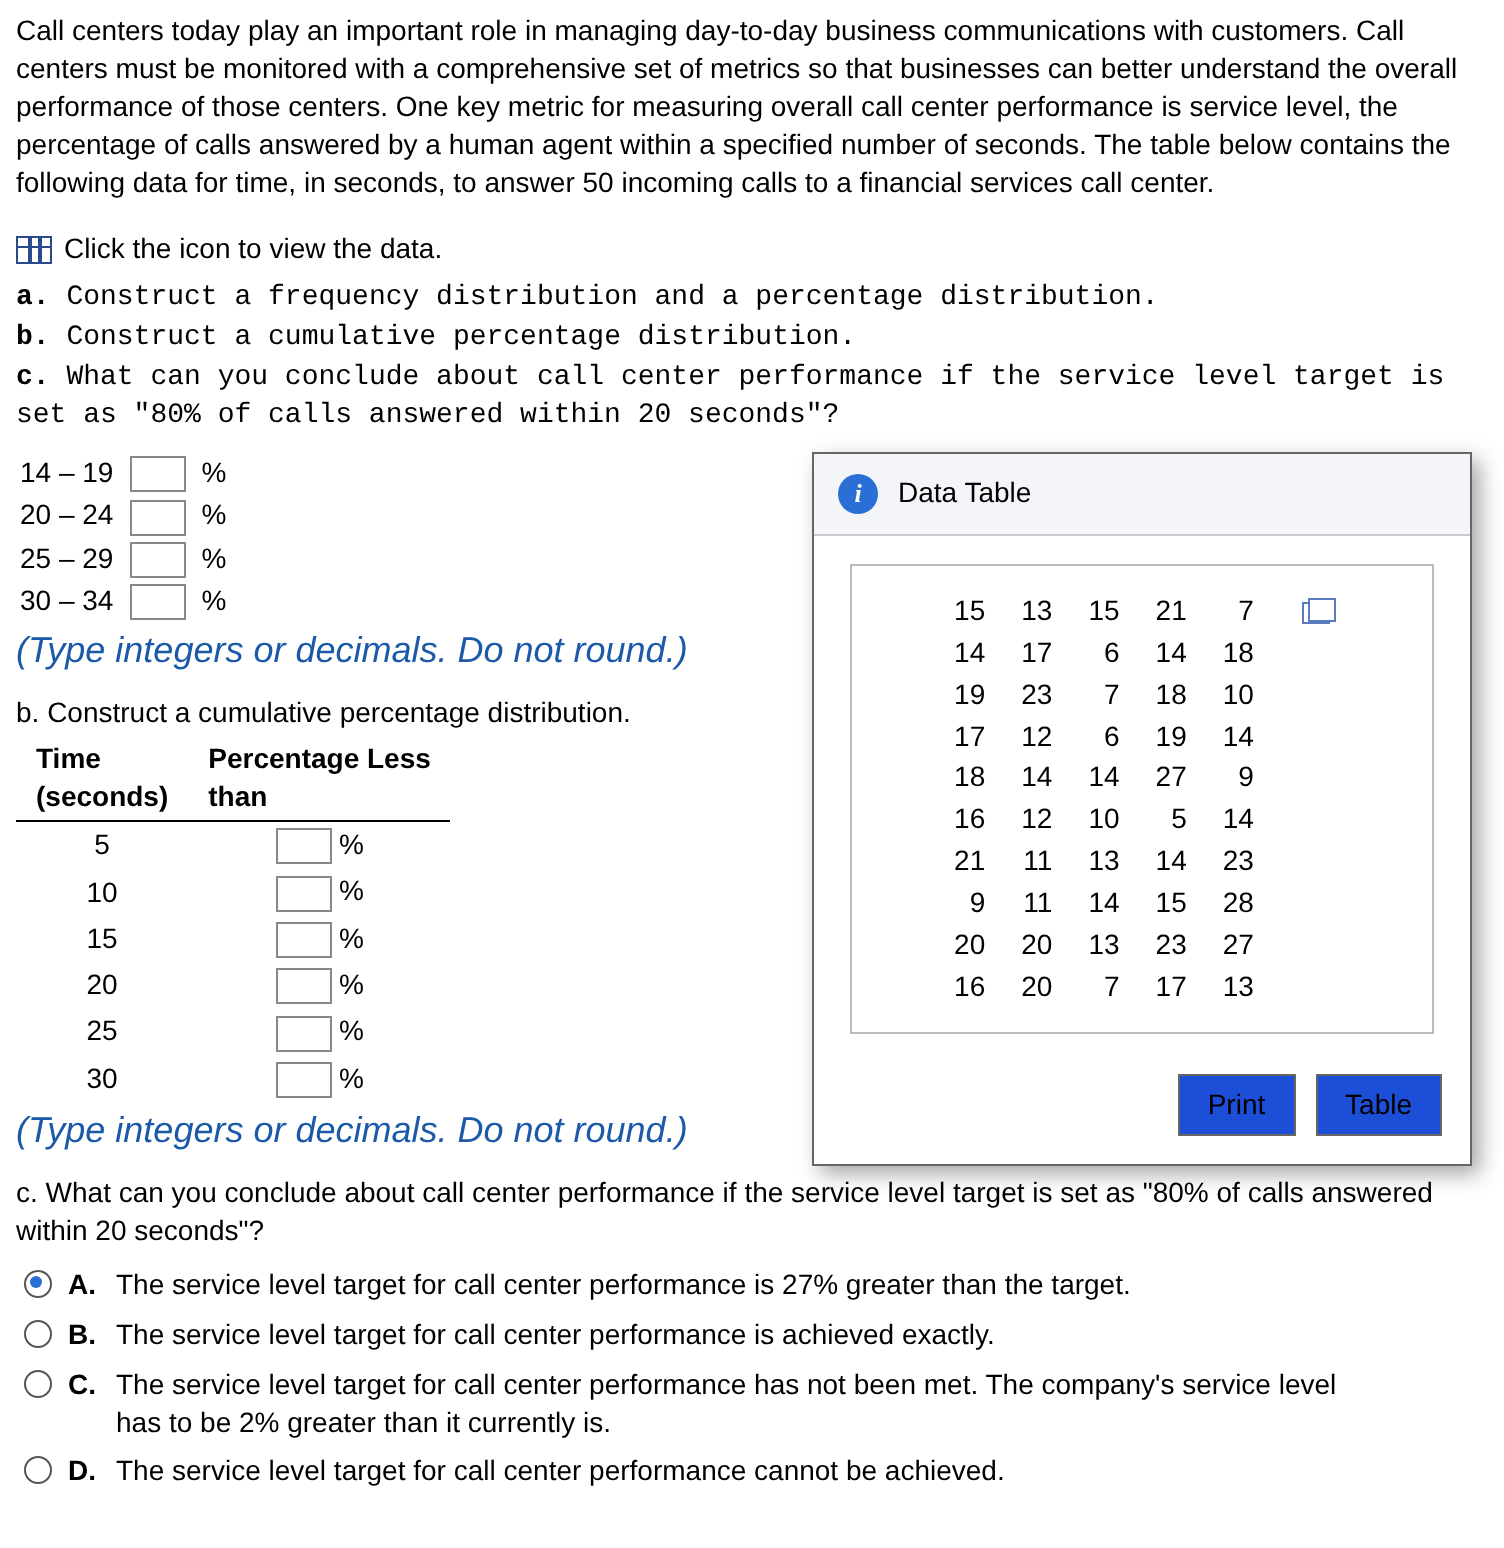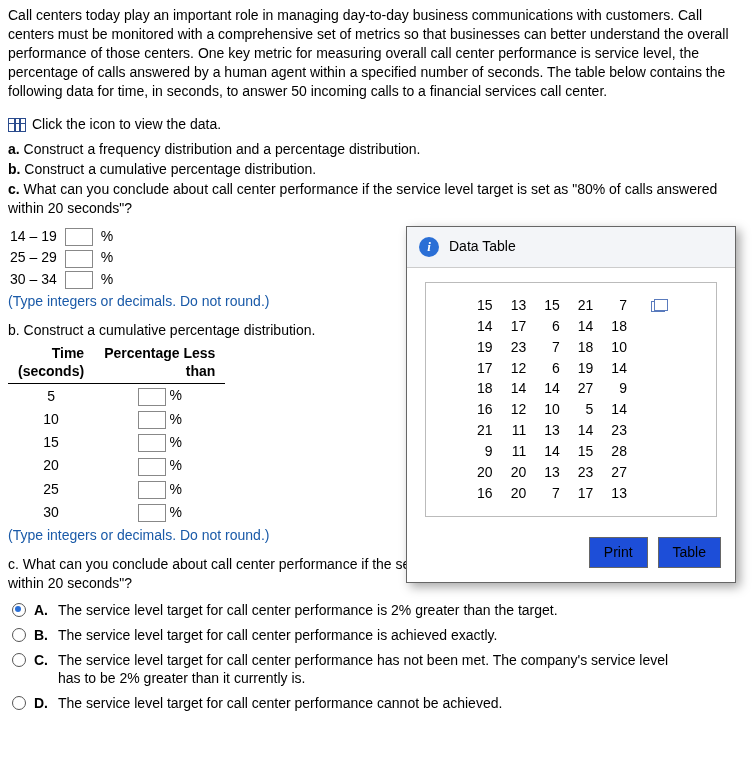--- a/index.html
+++ b/index.html
@@ -14,35 +14,35 @@
     line-height: 1.35;
   }
   .intro { margin-bottom: 15px; }
   .icon-row { display: flex; align-items: center; gap: 6px; margin: 4px 0 6px 0; }
   .data-icon {
     width: 18px; height: 14px; border:1.5px solid #2a4b8d; display:inline-block; position:relative; background:#fff;
   }
   .data-icon::before, .data-icon::after { content:""; position:absolute; background:#2a4b8d; }
   .data-icon::before { left:0; right:0; top:4px; height:1.5px; }
   .data-icon::after  { left:5px; top:0; bottom:0; width:1.5px; box-shadow:5px 0 0 #2a4b8d; }
-  .qlist { margin:2px 0 8px 0; }
+  .qlist { margin:2px 0 8px 0;font-family:Liberation Mono, monospace; }
   .qlist div { margin:1px 0; }
   b { font-weight:bold; }
 
   .work-area { position:relative; }
   .left-col { width: 410px; }
 
   .freq-table { border-collapse:collapse; }
   .freq-table td { padding:1px 6px 1px 2px; vertical-align:middle; font-size:14px; }
   .inpbox { display:inline-block; width:28px; height:18px; border:1px solid #888; background:#fff; vertical-align:middle; }
-  .hint { color:#1a5aa8; font-size:14px; margin-top:2px; }
+  .hint { color:#1a5aa8; font-size:18px; margin-top:2px;font-style:italic; }
 
   .sec-b-head { margin-top:10px; }
   .cum-table { border-collapse:collapse; margin-top:2px; }
-  .cum-table th { font-weight:bold; padding:2px 10px; border-bottom:1px solid #000; text-align:right; font-size:14px;}
+  .cum-table th { font-weight:bold; padding:2px 10px; border-bottom:1px solid #000; text-align:left; font-size:14px;}
   .cum-table td { padding:2px 10px; text-align:center; }
 
   
   .popup {
     position:absolute;
     left:398px; top:0px;
     width:330px;
     border:1px solid #666;
     box-shadow: 4px 4px 10px rgba(0,0,0,0.35);
     background:#fff;
@@ -95,20 +95,25 @@
   <div><b>c.</b> <span>What can you conclude about call center performance if the service level target is set as "80% of calls answered within 20 seconds"?</span></div>
 </div>
 
 <div class="work-area">
   <div class="left-col">
 
     <table class="freq-table">
       <tbody>
           <tr>
         <td>14  –  19</td>
+        <td><span class="inpbox"></span></td>
+        <td>%</td>
+      </tr>
+      <tr>
+        <td>20  –  24</td>
         <td><span class="inpbox"></span></td>
         <td>%</td>
       </tr>
       <tr>
         <td>25  –  29</td>
         <td><span class="inpbox"></span></td>
         <td>%</td>
       </tr>
       <tr>
         <td>30  –  34</td>
@@ -246,21 +251,21 @@
   </div>
 </div>
 
 <div class="sec-c" style="padding-right:10px;">c. What can you conclude about call center performance if the service level target is set as "80% of calls answered within 20 seconds"?</div>
 
 <div class="mc">
   <div class="mc-row">
     <span class="radio sel"></span>
     <div class="mc-label">
         <span class="mc-letter">A.</span>
-        <span>The service level target for call center performance is 2% greater than the target.</span>
+        <span>The service level target for call center performance is 27% greater than the target.</span>
       </div>
   </div>
   <div class="mc-row">
     <span class="radio"></span>
     <div class="mc-label">
         <span class="mc-letter">B.</span>
         <span>The service level target for call center performance is achieved exactly.</span>
       </div>
   </div>
   <div class="mc-row">

